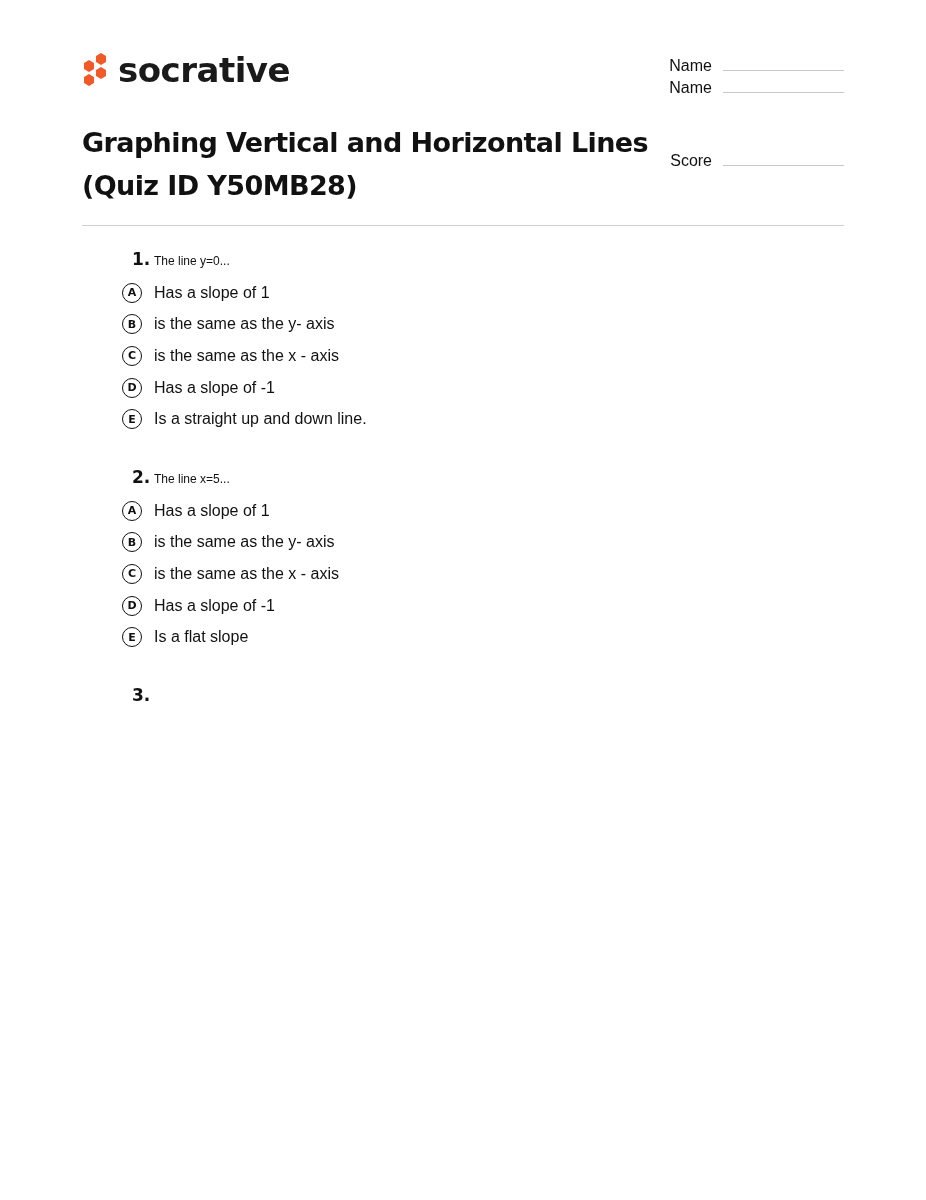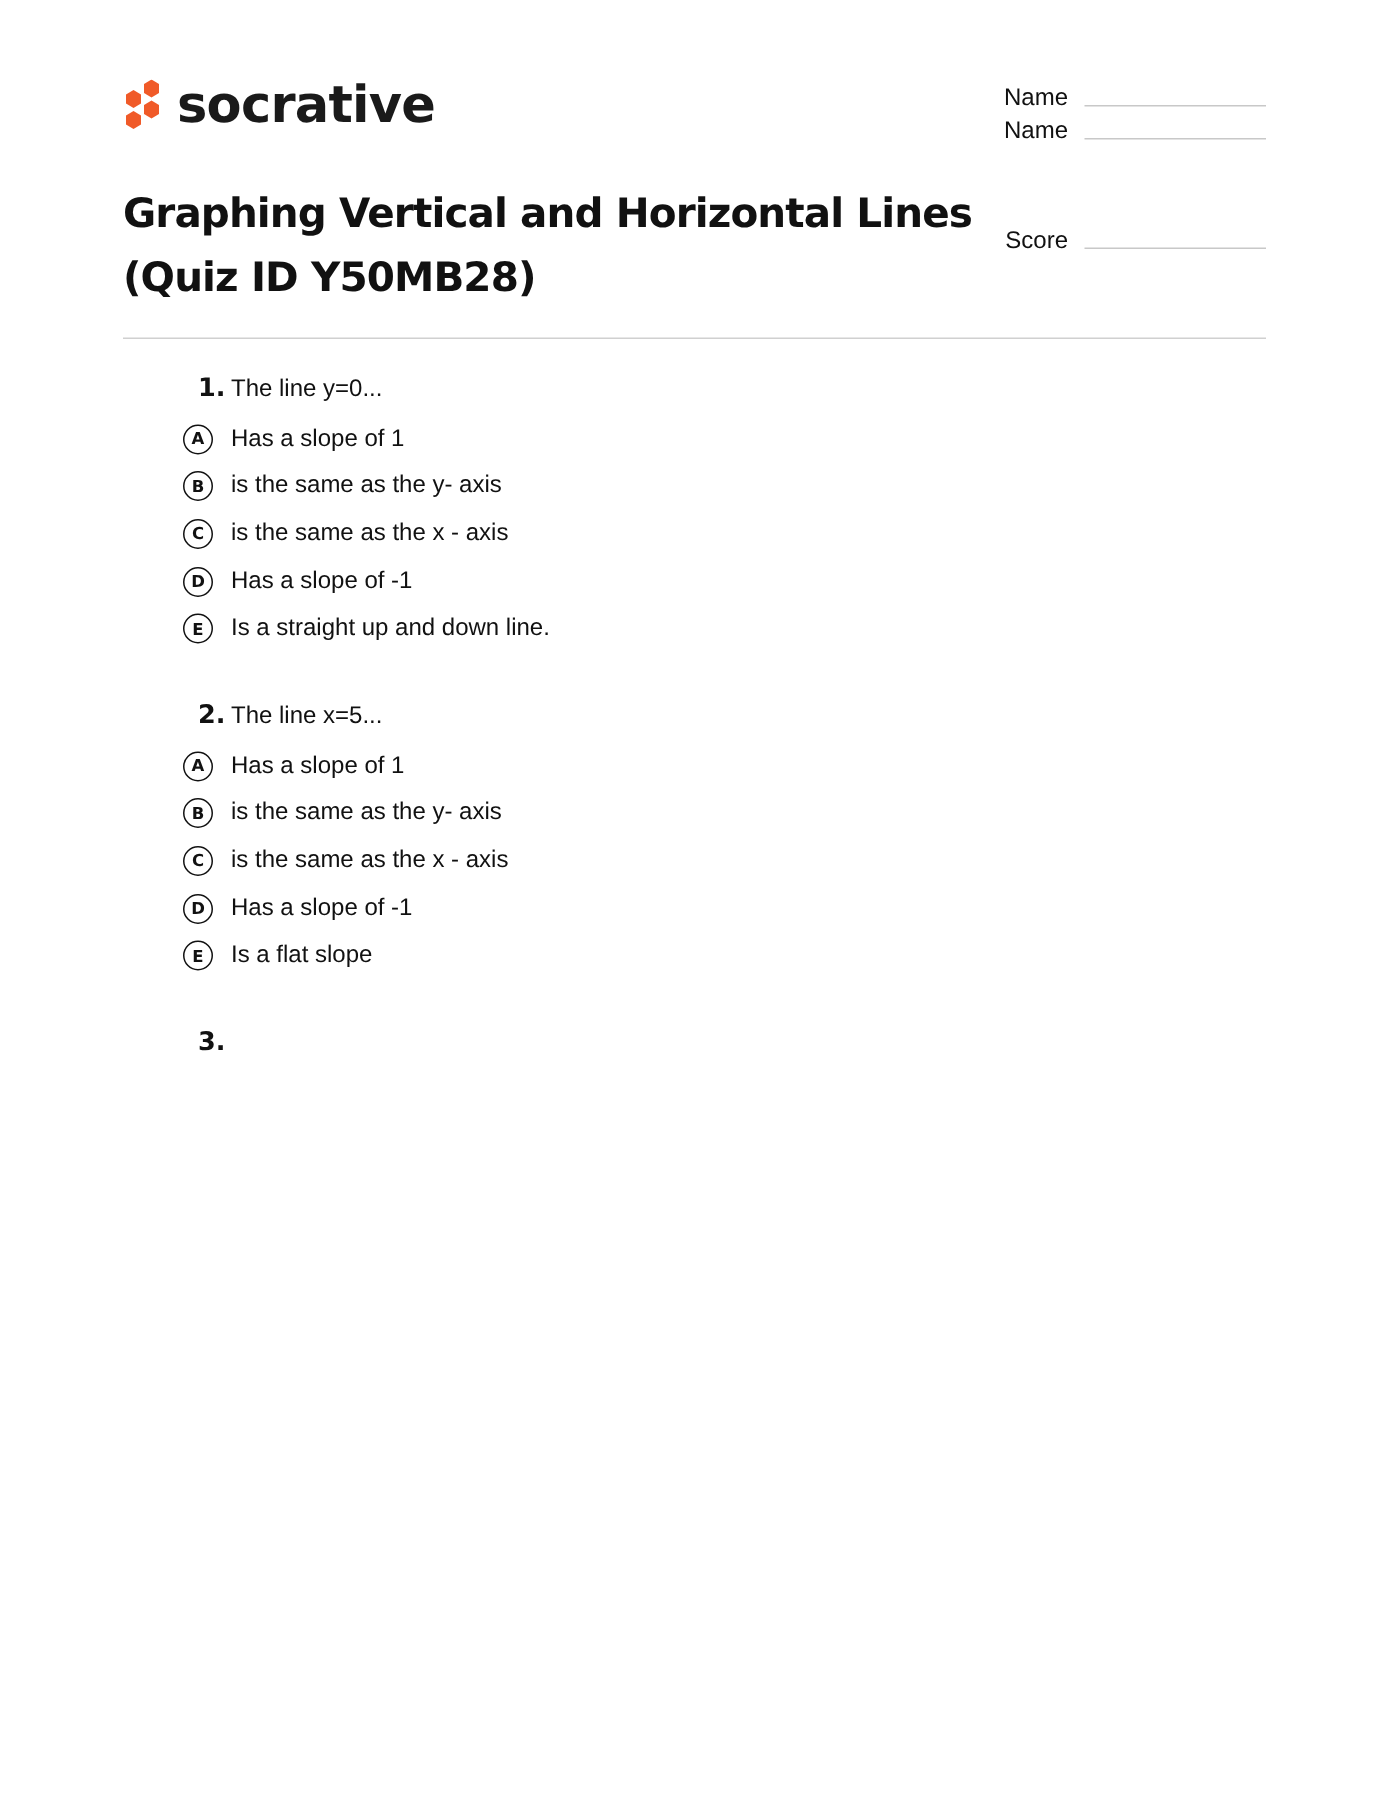--- a/index.html
+++ b/index.html
@@ -9,21 +9,21 @@
   .logo-text { font-family: "DejaVu Sans", sans-serif; font-size: 34px; font-weight: bold; letter-spacing: -0.5px; color: #1a1a1a; margin-left: 9px; margin-top: -2px; }
   .meta { position: absolute; left: 660px; width: 184px; display: flex; align-items: flex-end; justify-content: flex-end; }
   .meta-label { width: 52px; text-align: right; font-size: 16px; color: #111; }
   .meta-line { flex: 1; margin-left: 11px; border-bottom: 1px solid #c8c8c8; height: 1px; margin-bottom: 4px; }
   .title { position: absolute; left: 82px; top: 121px; width: 580px; font-family: "DejaVu Sans", sans-serif; font-weight: bold; font-size: 27px; line-height: 43px; color: #111; letter-spacing: -0.6px; }
   .divider { position: absolute; left: 82px; top: 225px; width: 762px; height: 1px; background: #d0d0d0; }
   .question { position: absolute; left: 120px; }
   .q-head { display: flex; align-items: baseline; height: 28px; }
   .q-num { width: 34px; text-align: right; padding-right: 0px; font-family: "DejaVu Sans", sans-serif; font-weight: bold; font-size: 17px; margin-right: 0; box-sizing: border-box; }
   .q-num span { display: inline-block; width: 22px; text-align: left; }
-  .q-text { font-size: 16px; margin-left: 0; }
+  .q-text { font-size: 12px; margin-left: 0; }
   .opt { display: flex; align-items: center; height: 31.6px; }
   .circle { width: 20px; height: 20px; border: 1.6px solid #111; border-radius: 50%; display: flex; align-items: center; justify-content: center; font-family: "DejaVu Sans", sans-serif; font-weight: bold; font-size: 11px; box-sizing: border-box; margin-left: 2px; margin-right: 12px; }
   .opt-text { font-size: 16px; }
 </style>
 </head>
 <body>
 
 <div class="logo">
   <svg width="28" height="36" viewBox="0 0 28 36">
     <polygon points="20,0 25,3 25,9 20,12 15,9 15,3" fill="#f05a28"></polygon>

